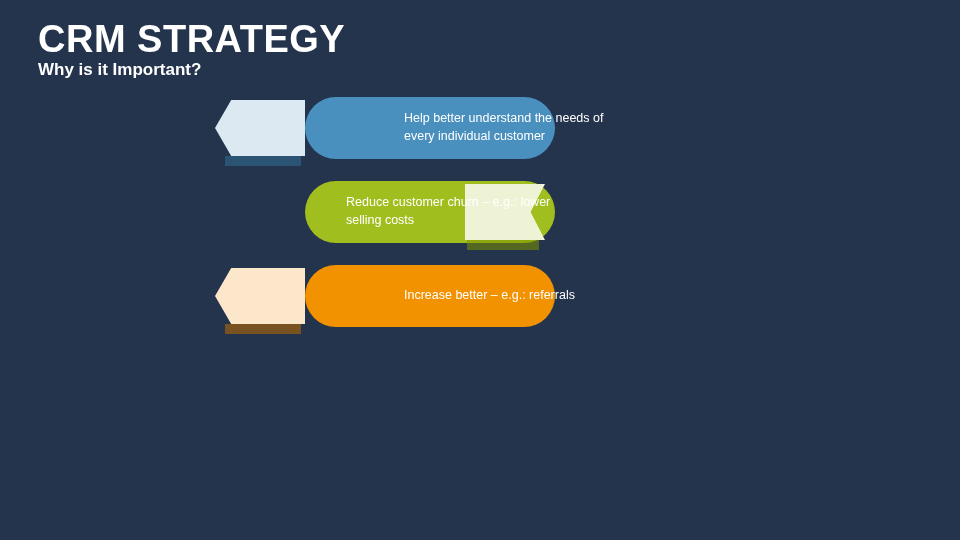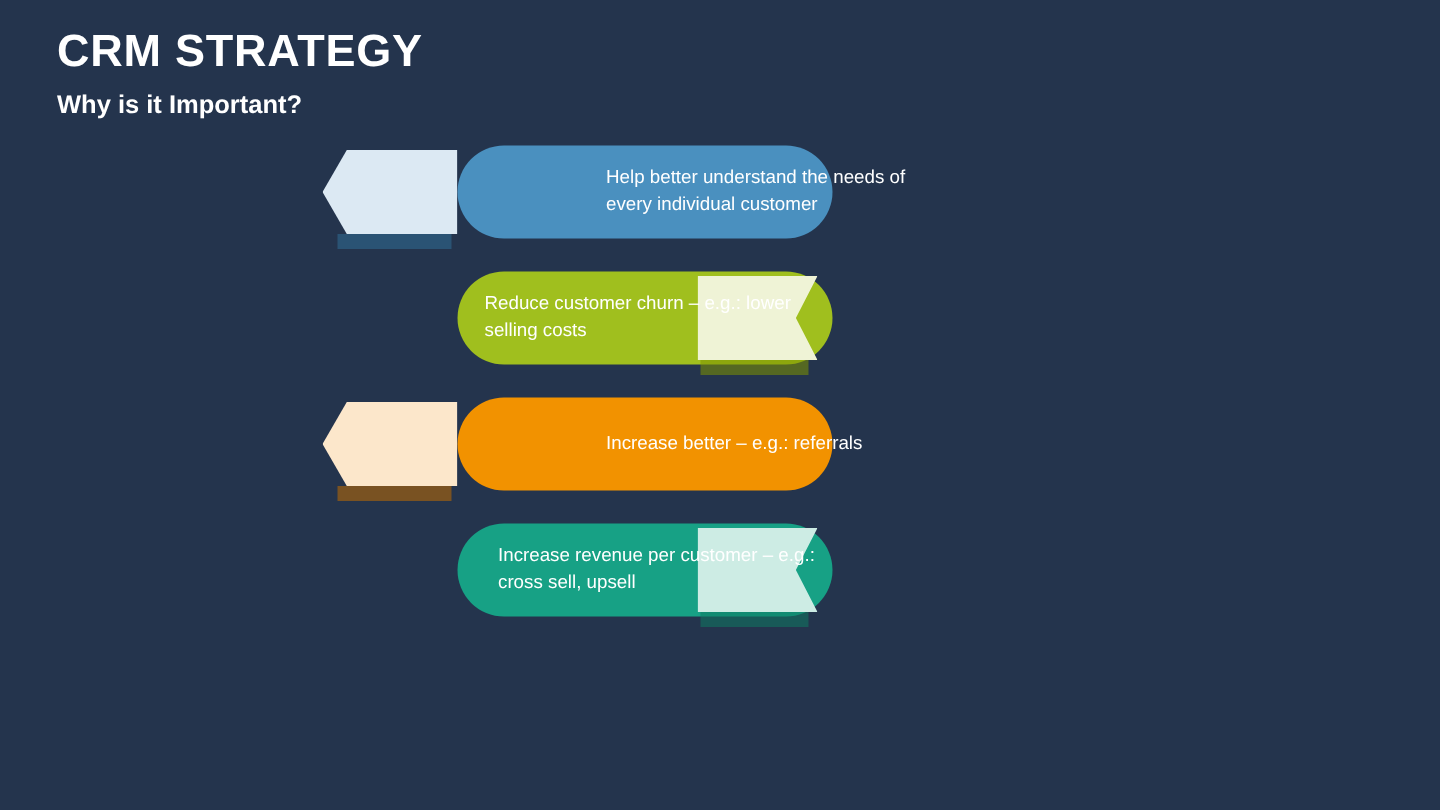--- a/index.html
+++ b/index.html
@@ -16,21 +16,21 @@
   }
   .slide {
     position: absolute;
     inset: 0;
     background: #24344d;
   }
   .title {
     position: absolute;
     left: 38px;
     top: 18px;
-    font-size: 30px;
+    font-size: 38px;
     font-weight: bold;
     color: #ffffff;
     letter-spacing: 0.5px;
   }
   .subtitle {
     position: absolute;
     left: 38px;
     top: 60px;
     font-size: 17px;
     font-weight: bold;
@@ -118,28 +118,22 @@
       <div class="row" style="left: 215px; top: 97px; width: 340px;">
         <div class="pill" style="background: rgb(74, 144, 191);"></div>
         <div class="fold left" style="background: rgb(47, 110, 150);"></div>
         <div class="ribbon left" style="background: rgb(220, 233, 243);"></div>
         <div class="row-text" style="left: 189px; width: 225px;">Help better understand the needs of every individual customer</div>
       </div>
       <div class="row" style="left: 215px; top: 181px; width: 340px;">
         <div class="pill" style="background: rgb(160, 191, 30);"></div>
         <div class="fold right" style="background: rgb(125, 148, 0);"></div>
         <div class="ribbon right" style="background: rgb(239, 243, 214);"></div>
-        <div class="row-text" style="left: 108px; width: 225px;">Reduce customer churn – e.g.: lower selling costs</div>
+        <div class="row-text" style="left: 131px; width: 225px;">Reduce customer churn – e.g.: lower selling costs</div>
       </div>
       <div class="row" style="left: 215px; top: 265px; width: 340px;">
         <div class="pill" style="background: rgb(242, 146, 0);"></div>
         <div class="fold left" style="background: rgb(192, 108, 0);"></div>
         <div class="ribbon left" style="background: rgb(252, 231, 203);"></div>
         <div class="row-text" style="left: 189px; width: 225px;">Increase better – e.g.: referrals</div>
       </div>
-      <div class="row" style="left: 215px; top: 349px; width: 340px;">
-        <div class="pill" style="background: rgb(23, 161, 133);"></div>
-        <div class="fold right" style="background: rgb(14, 122, 99);"></div>
-        <div class="ribbon right" style="background: rgb(205, 236, 228);"></div>
-        <div class="row-text" style="left: 117px; width: 225px;">Increase revenue per customer – e.g.: cross sell, upsell</div>
-      </div>
     </div>
 </div>
 
 </body></html>

